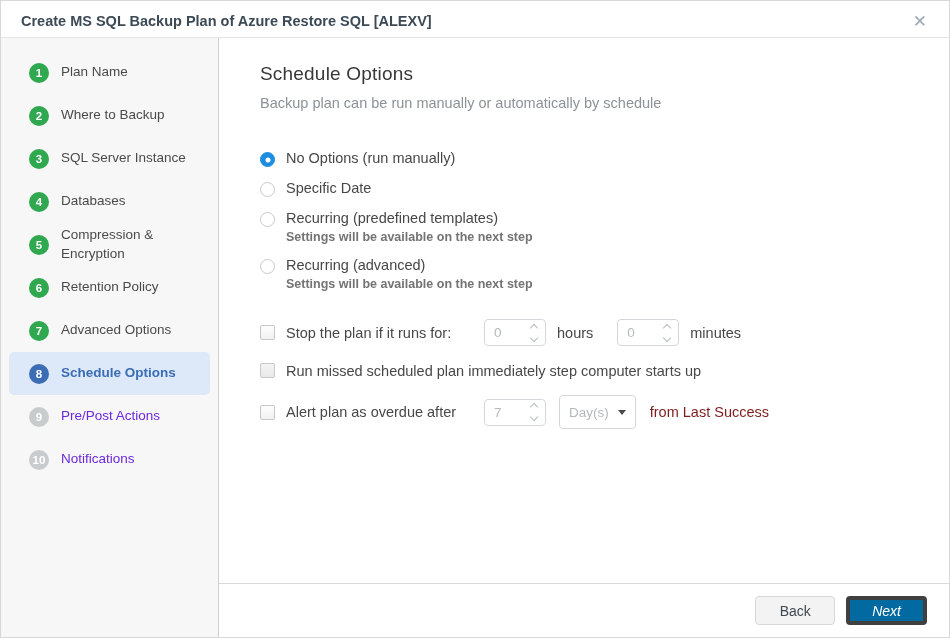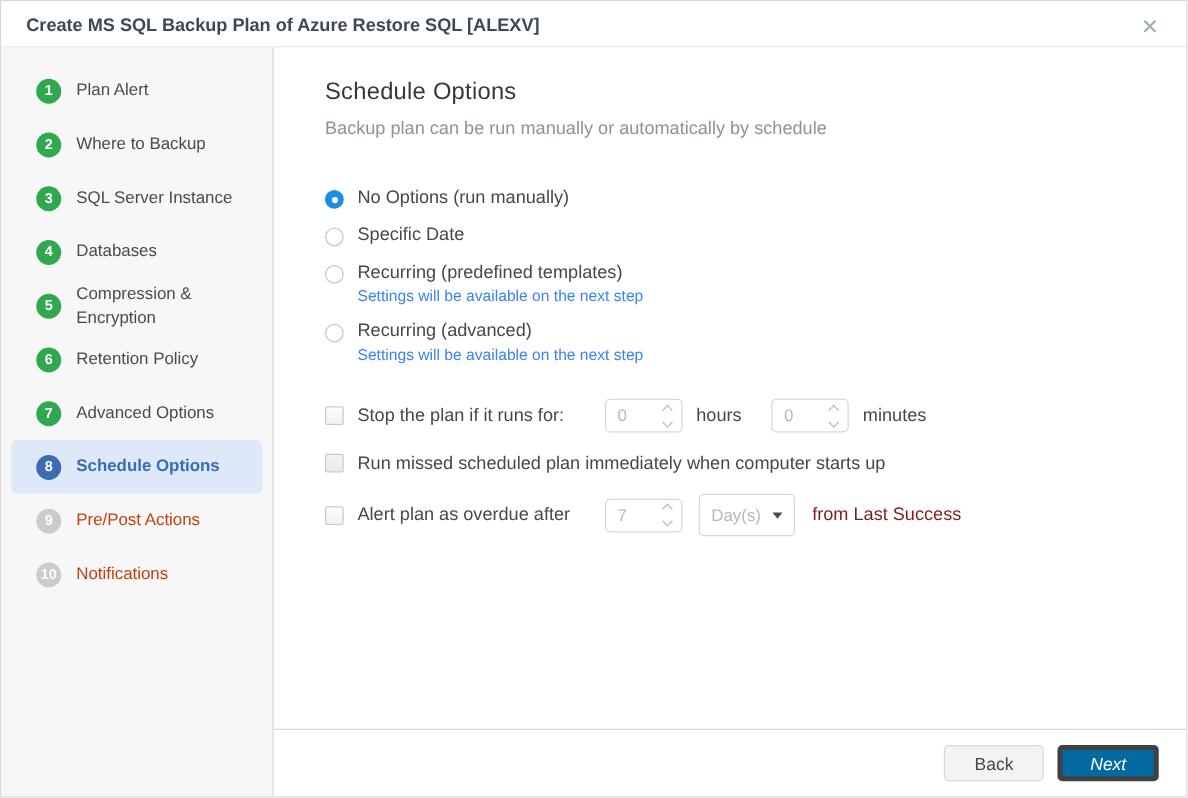--- a/index.html
+++ b/index.html
@@ -48,21 +48,21 @@
     border-radius:50%;
     display:flex; align-items:center; justify-content:center;
     font-size:11.5px; font-weight:bold; color:#fff;
   }
   .step .lbl { font-size:13.5px; line-height:1.35; color:#4a4a4a; }
   .step.done .num { background:#2fa84f; }
   .step.active { background:#dde9f8; }
   .step.active .num { background:#3b6cb4; }
   .step.active .lbl { color:#3a6db6; font-weight:bold; }
   .step.pending .num { background:#c9cccd; }
-  .step.pending .lbl { color:#c2410c; }
+  .step.pending .lbl { color:#6d28d9; }
 
   
   .main { flex:1; display:flex; flex-direction:column; background:#fff; min-width:0; }
   .content { flex:1; padding:25px 30px 0 41px; }
   h1.heading { font-size:19px; font-weight:400; color:#383838; letter-spacing:.2px; }
   .subheading { font-size:14.5px; color:#8b9298; margin-top:10px; }
 
   
   .radios { margin-top:39px; }
   .radio-row { display:flex; align-items:flex-start; gap:11px; margin-bottom:13px; }
@@ -72,21 +72,21 @@
     position:relative; cursor:pointer;
   }
   .radio.checked { background:#1c8de0; border-color:#1c8de0; }
   .radio.checked::after {
     content:""; position:absolute; left:50%; top:50%;
     width:5px; height:5px; border-radius:50%; background:#fff;
     transform:translate(-50%,-50%);
   }
   .radio-texts { display:flex; flex-direction:column; }
   .radio-label { font-size:14.5px; color:#474747; cursor:pointer; }
-  .radio-note { font-size:12.5px; color:#3b82f6; margin-top:4px; }
+  .radio-note { font-size:12.5px; color:#737373; margin-top:4px;font-weight:bold; }
 
   
   .opts { margin-top:28px; }
   .opt-row { display:flex; align-items:center; margin-bottom:11px; min-height:27px; }
   .checkbox {
     width:15px; height:15px; flex:0 0 15px;
     border:1px solid #c6c9cb; border-radius:2px;
     background:linear-gradient(#fdfdfd,#f1f1f1);
     margin-right:11px; cursor:pointer;
   }
@@ -146,21 +146,21 @@
   <div class="titlebar">
     <span class="title">Create MS SQL Backup Plan of Azure Restore SQL [ALEXV]</span>
     <span class="close">✕</span>
   </div>
 
   <div class="bodyrow">
 
     <div class="sidebar">
       <div class="step done">
         <span class="num">1</span>
-        <span class="lbl">Plan Alert</span>
+        <span class="lbl">Plan Name</span>
       </div>
       <div class="step done">
         <span class="num">2</span>
         <span class="lbl">Where to Backup</span>
       </div>
       <div class="step done">
         <span class="num">3</span>
         <span class="lbl">SQL Server Instance</span>
       </div>
       <div class="step done">
@@ -245,21 +245,21 @@
               <span class="spin-btns">
                 <span class="chev up"></span>
                 <span class="chev down"></span>
               </span>
             </span>
             <span class="unit-label">minutes</span>
           </div>
 
           <div class="opt-row">
             <span class="checkbox dim"></span>
-            <span class="opt-label">Run missed scheduled plan immediately when computer starts up</span>
+            <span class="opt-label">Run missed scheduled plan immediately step computer starts up</span>
           </div>
 
           <div class="opt-row">
             <span class="checkbox"></span>
             <span class="opt-label fixed">Alert plan as overdue after</span>
             <span class="spinner">
               <span class="val">7</span>
               <span class="spin-btns">
                 <span class="chev up"></span>
                 <span class="chev down"></span>

